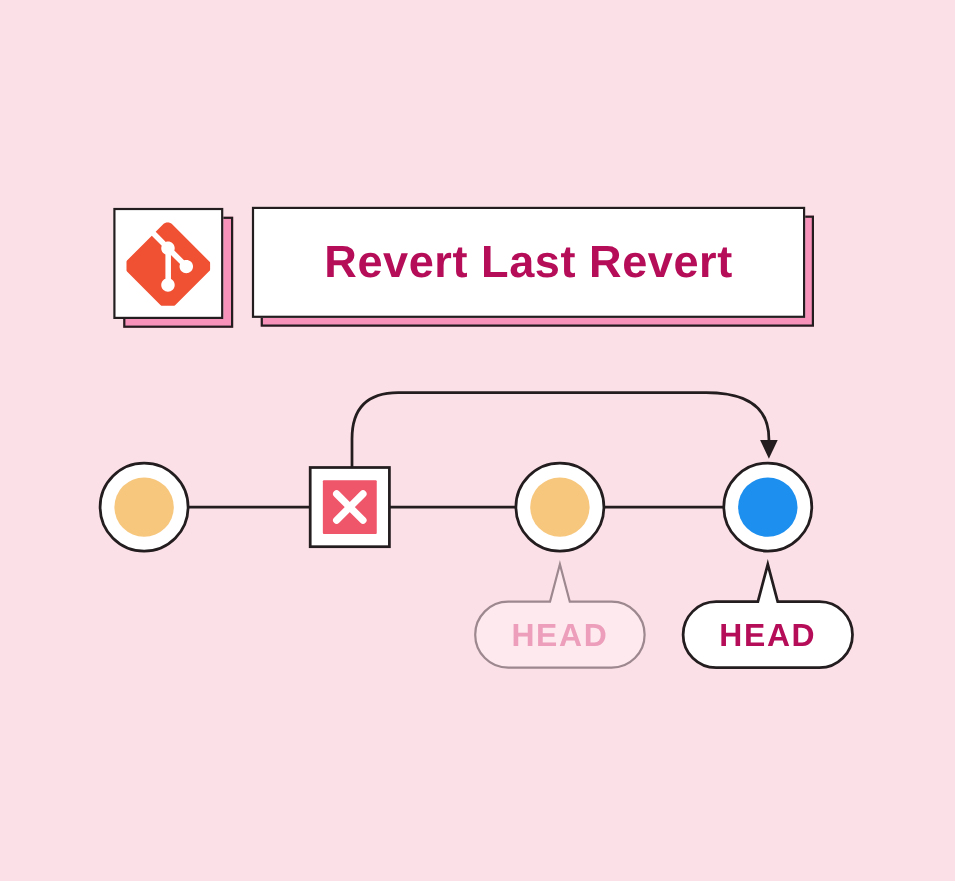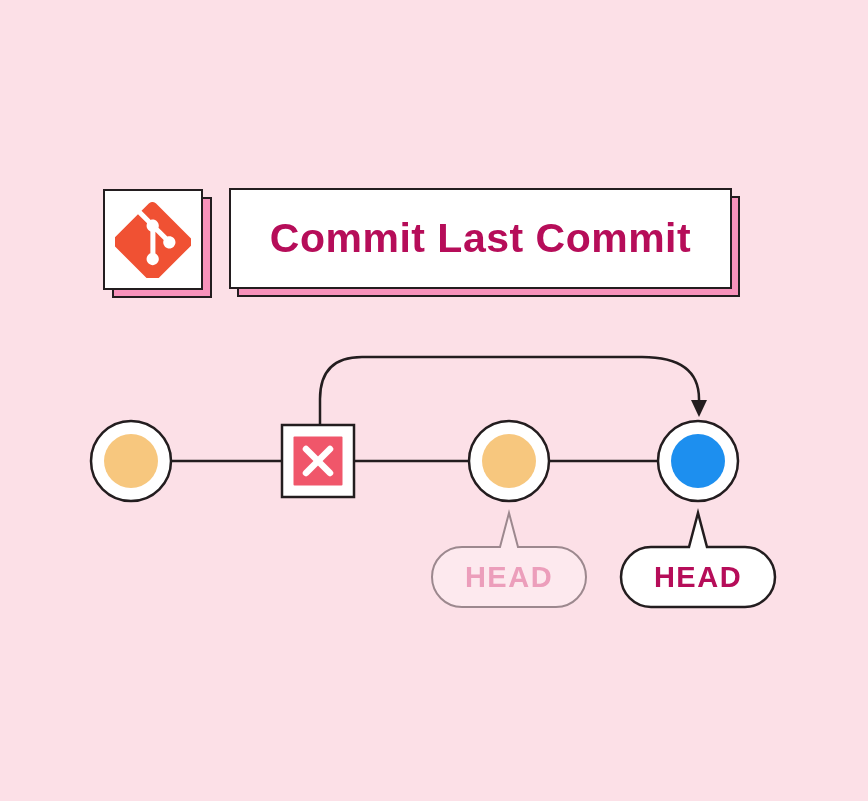--- a/index.html
+++ b/index.html
@@ -68,21 +68,21 @@
 
   <div class="shadow-box logo-shadow"></div>
   <div class="front-box logo-box">
     <svg width="76" height="76" viewBox="0 0 92.71 92.71">
       <path d="M92.71 44.408 L50.11 1.806c-2.454-2.453-6.433-2.453-8.887 0l-8.846 8.848 11.22 11.22c2.608-.881 5.598-.29 7.675 1.788 2.089 2.089 2.675 5.101 1.772 7.718l10.814 10.814c2.617-.903 5.63-.32 7.718 1.772 2.917 2.917 2.917 7.646 0 10.564-2.918 2.918-7.647 2.918-10.566 0-2.195-2.196-2.738-5.42-1.627-8.12l-10.085-10.086v26.54c.711.352 1.381.821 1.975 1.414 2.917 2.917 2.917 7.646 0 10.565-2.918 2.917-7.648 2.917-10.565 0-2.917-2.919-2.917-7.648 0-10.565.722-.722 1.558-1.268 2.45-1.635v-26.79c-.892-.367-1.727-.91-2.45-1.636-2.21-2.21-2.742-5.454-1.604-8.168l-11.062-11.063-29.21 29.208c-2.454 2.454-2.454 6.433 0 8.887l42.602 42.602c2.453 2.453 6.432 2.453 8.886 0l42.4-42.399c2.454-2.454 2.454-6.434 0-8.888z" fill="#F05133"></path>
     </svg>
   </div>
 
   <div class="shadow-box title-shadow"></div>
   <div class="front-box title-box">
-    <span class="title-text">Commit Last Commit</span>
+    <span class="title-text">Revert Last Revert</span>
   </div>
 
   <svg class="diagram" width="868" height="801" viewBox="0 0 868 801">
 
     <path class="edge" d="M171,461 H283"></path>
     <path class="edge" d="M354,461 H470"></path>
     <path class="edge" d="M549,461 H659"></path>
 
     <path class="revert-arc" d="M320,426 L320,399 Q320,357 362,357 L642,357 Q699,357 699,399 L699,401"></path>
     <polygon points="691,400 707,400 699,417" fill="#231D1F"></polygon>

